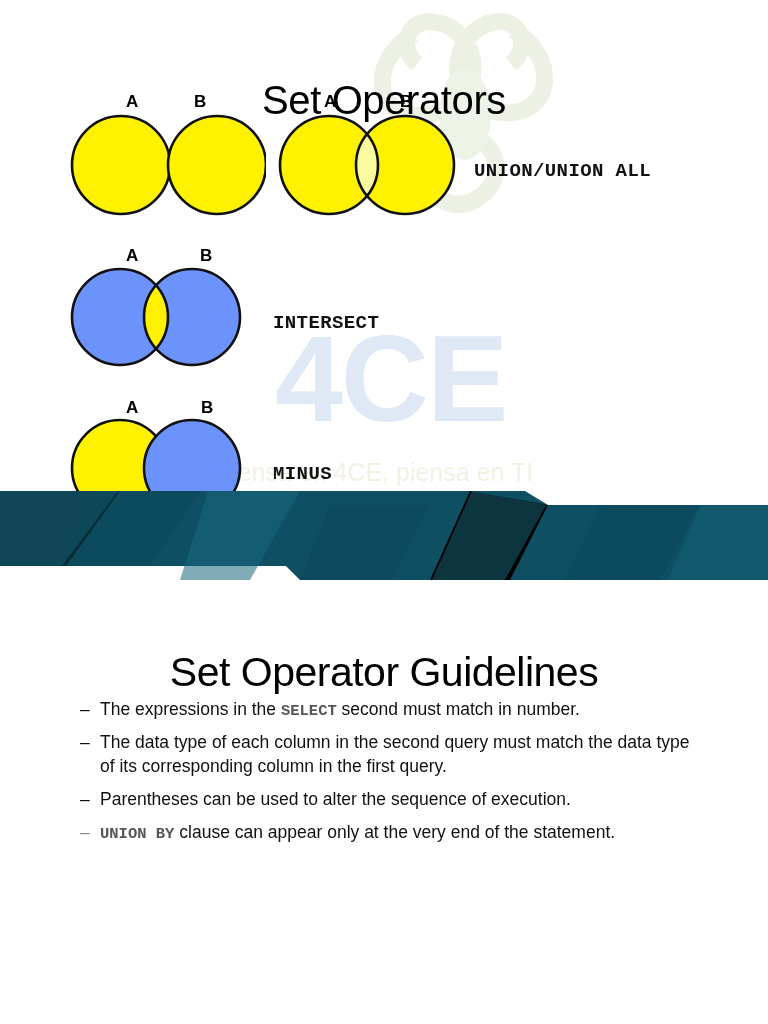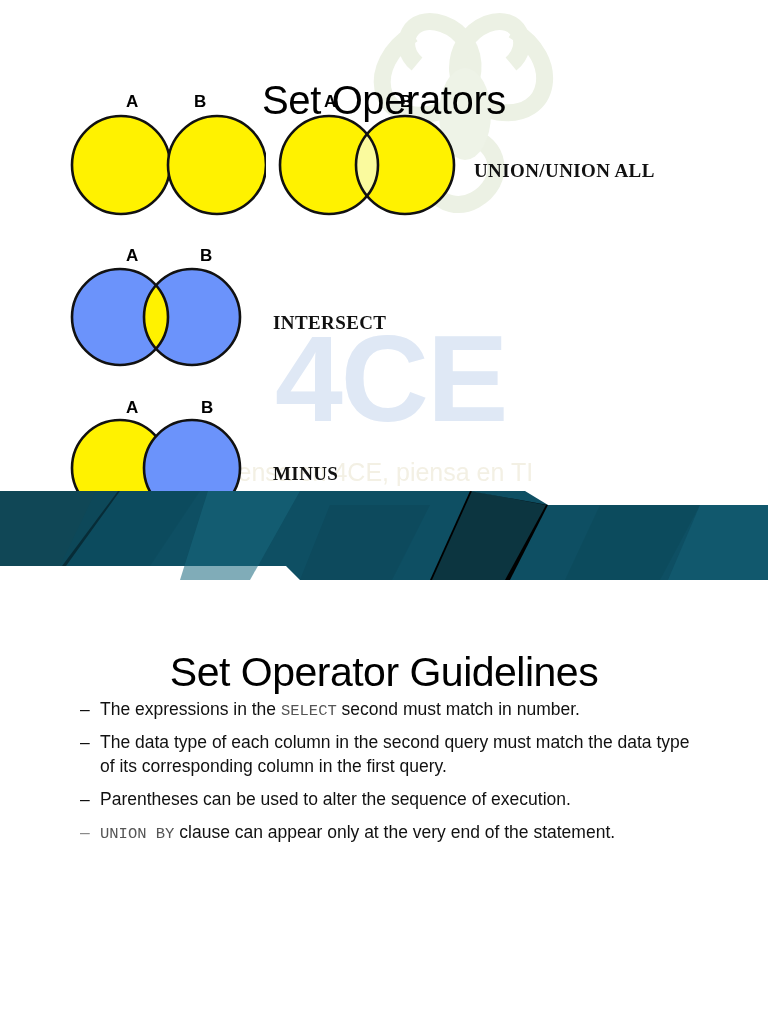--- a/index.html
+++ b/index.html
@@ -69,21 +69,21 @@
     letter-spacing: -0.4px;
     color: #000;
   }
 
   
   .venn-svg {
     position: absolute;
   }
   .op-label {
     position: absolute;
-    font-family: Liberation Serif, serif;
+    font-family: Liberation Mono, monospace;
     font-weight: bold;
     font-size: 19px;
     letter-spacing: 0.4px;
     color: #111;
     white-space: nowrap;
   }
   .set-letter {
     position: absolute;
     font-family: "Liberation Sans", sans-serif;
     font-weight: bold;
@@ -139,20 +139,21 @@
     left: 0;
     top: 0;
     color: #111;
   }
   .bullet.mono-lead .dash { color: #8a8a8a; }
   .code {
     font-family: "Liberation Mono", monospace;
     font-size: 15.5px;
     letter-spacing: 0px;
     color: #555;
+    font-weight: bold;
   }
 </style>
 </head>
 <body>
 
 <section id="slide-one">
 
   <svg class="wm-leaf" width="260" height="230" style="left:335px; top:-6px;" viewBox="0 0 260 230">
     <g fill="none" stroke="#ecf1e4" stroke-width="17">
       <path d="M78 40 C 30 70, 40 130, 95 120 C 150 110, 150 45, 108 30 C 75 18, 60 52, 82 70"></path>

